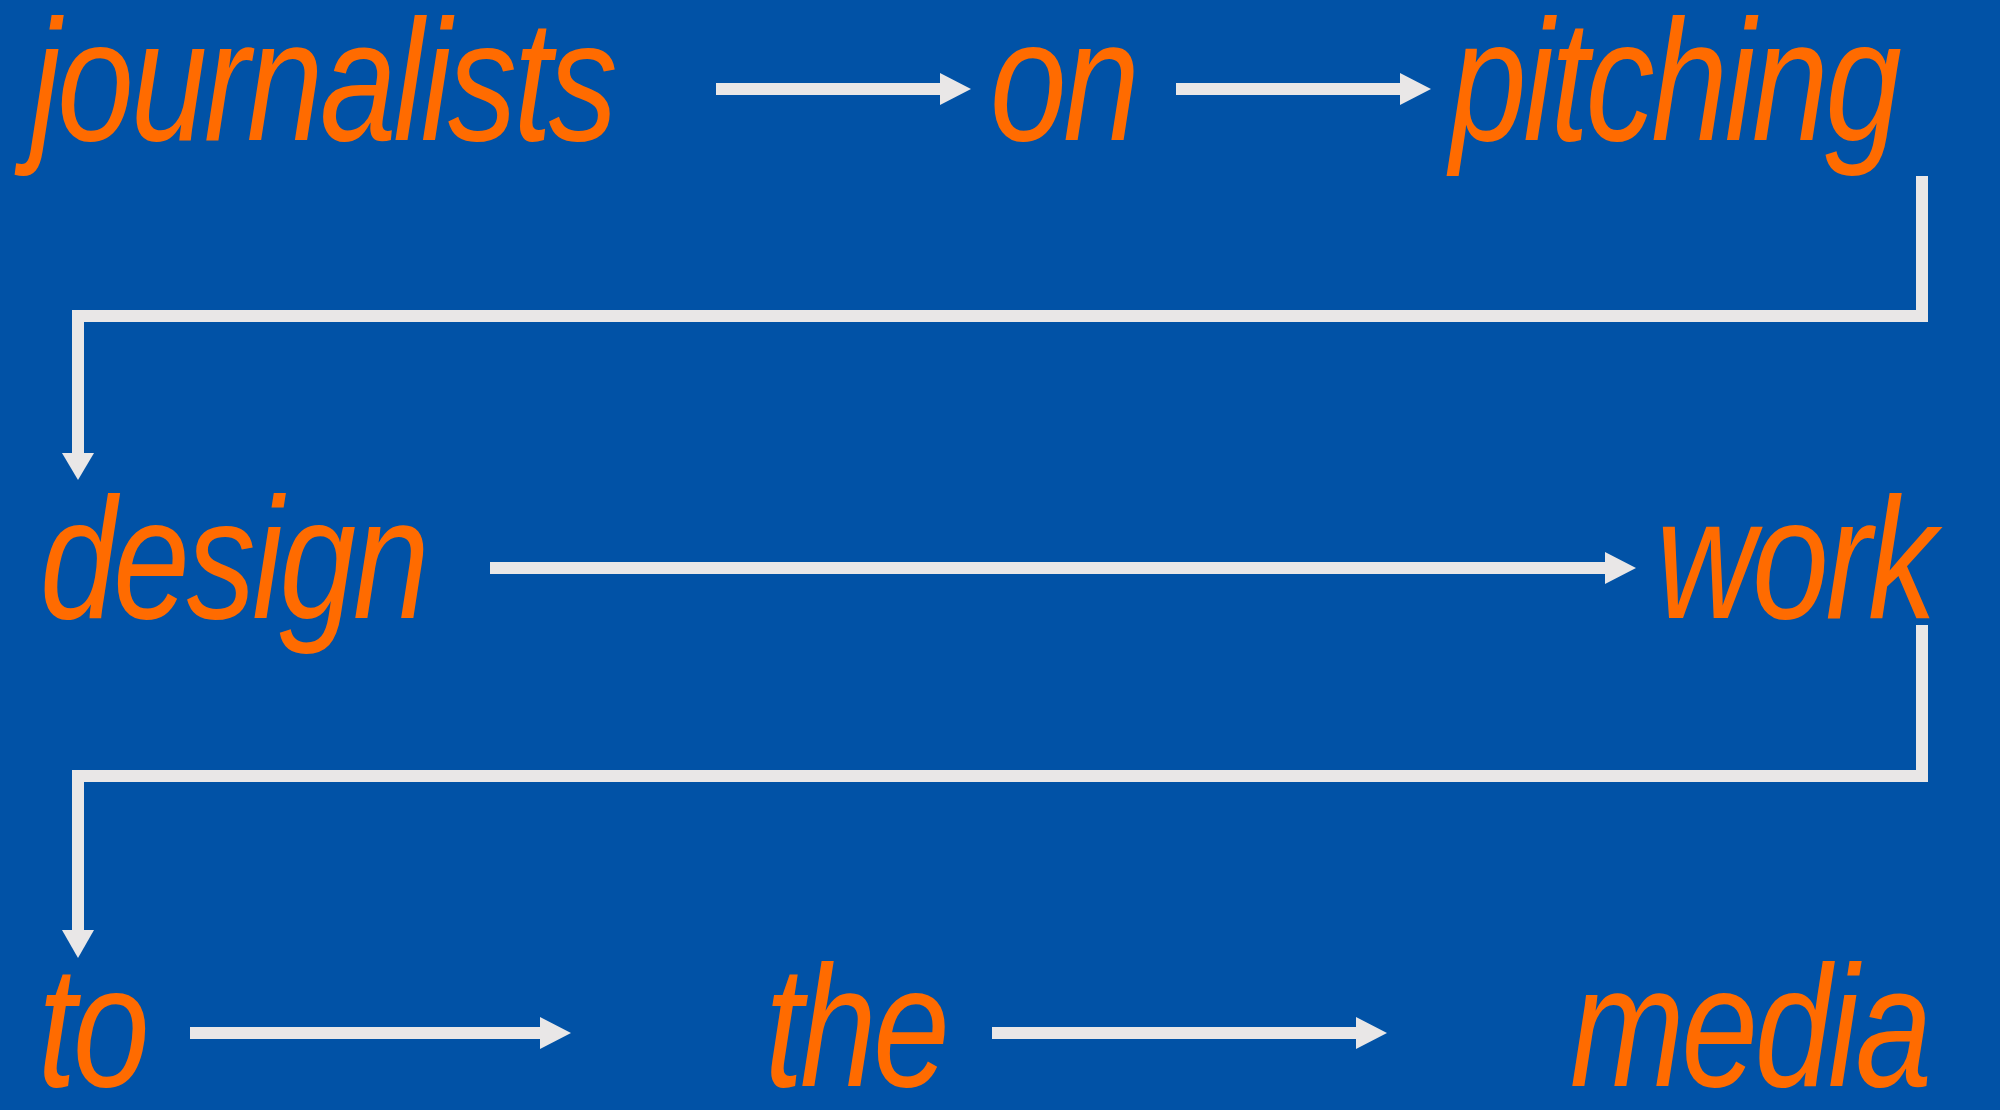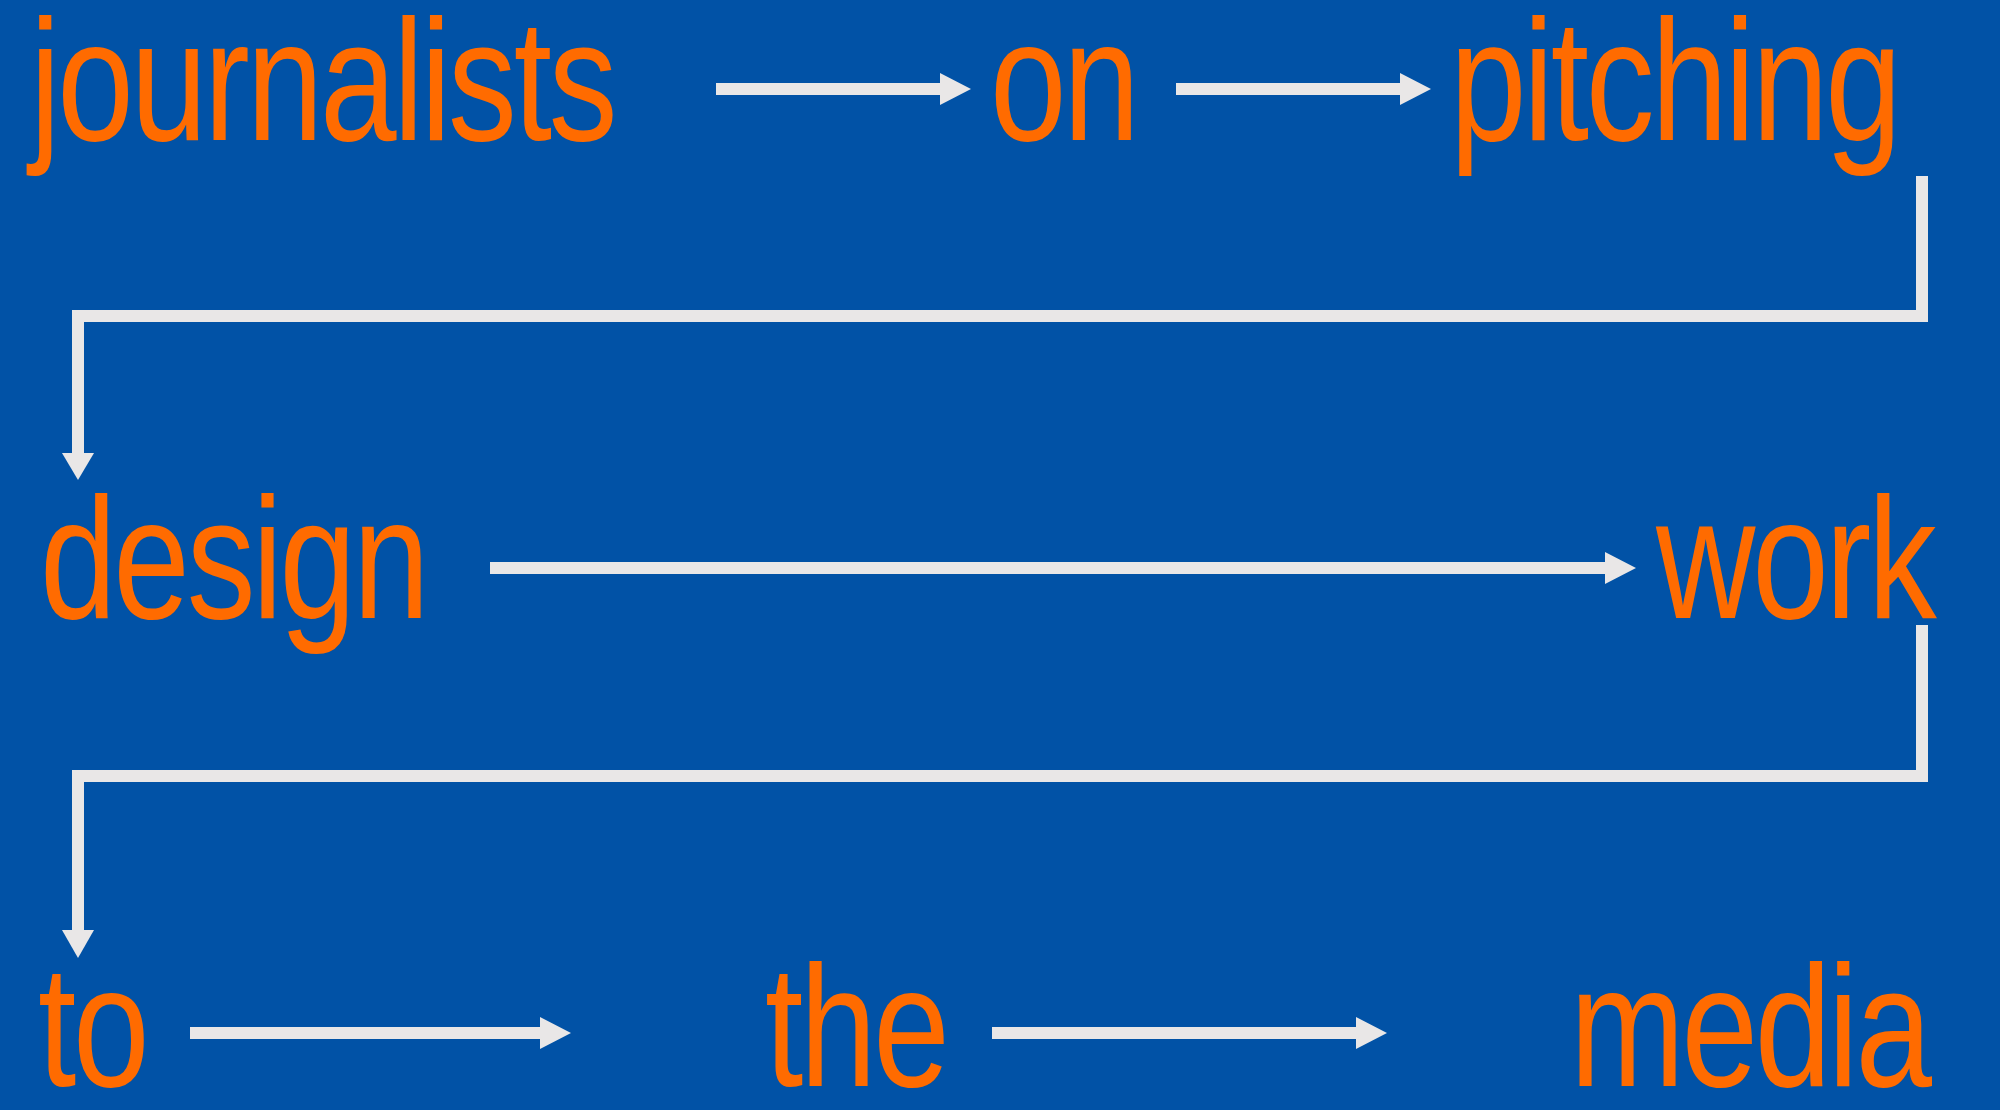--- a/index.html
+++ b/index.html
@@ -1,17 +1,17 @@
 <!DOCTYPE html>
 <html><head>
   <meta charset="utf-8">
   <style>
     html, body { margin:0; padding:0; }
     body { width:2000px; height:1110px; overflow:hidden; background:#0152A6; position:relative; }
-    .canvas { position:absolute; left:0; top:0; width:2000px; height:1110px; }
+    .canvas { position:absolute; left:0; top:0; width:2000px; height:1110px;font-style:italic; }
     .word {
       position:absolute; color:#FF6B00;
       font-family:"Liberation Sans", sans-serif; font-weight:400;
       font-size:172px; line-height:1; white-space:nowrap;
       transform-origin:left top; letter-spacing:-4px;
     }
     svg.arrows { position:absolute; left:0; top:0; }
   </style>
 </head>
 <body>

